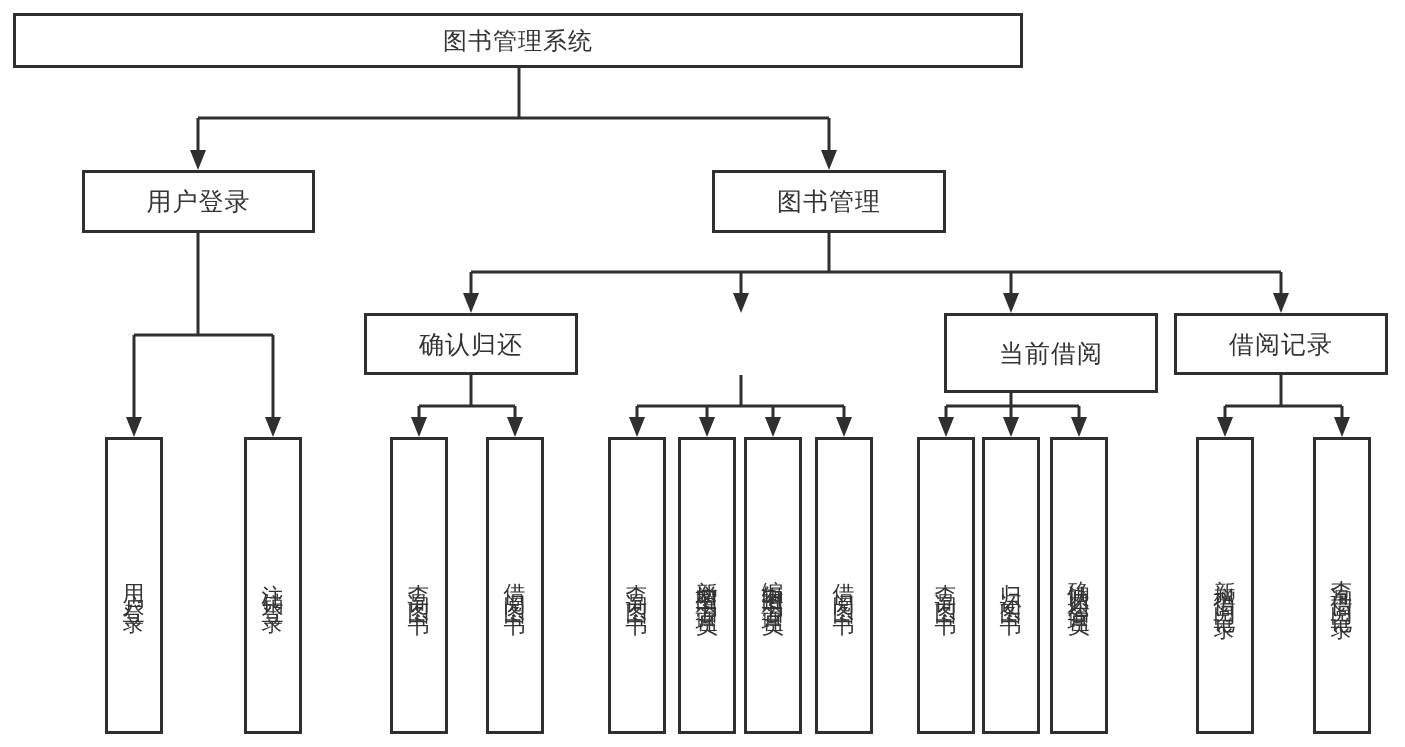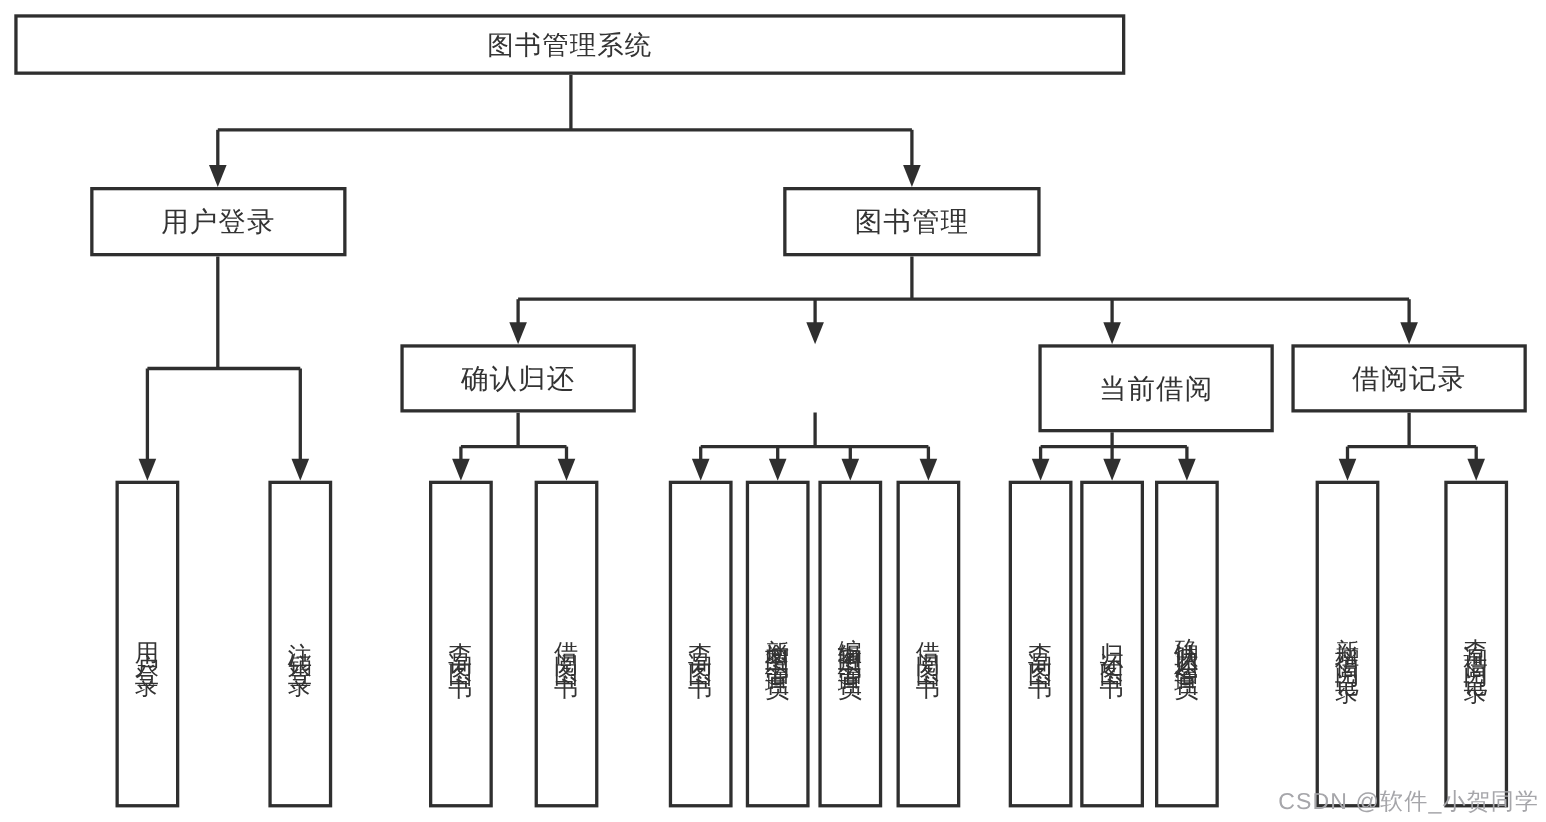--- a/index.html
+++ b/index.html
@@ -220,15 +220,14 @@
     <span class="vtext" style="letter-spacing:5px;">确认归还（管理员）</span>
   </div>
 
   <div class="vbox" style="left:1196px;">
     <span class="vtext" style="letter-spacing:8px;">新增借阅记录</span>
   </div>
   <div class="vbox" style="left:1313px;">
     <span class="vtext" style="letter-spacing:8px;">查询借阅记录</span>
   </div>
 
-  <div class="watermark">CSDN @软件_小贺同学</div>
 
 </div>
 
 </body></html>

